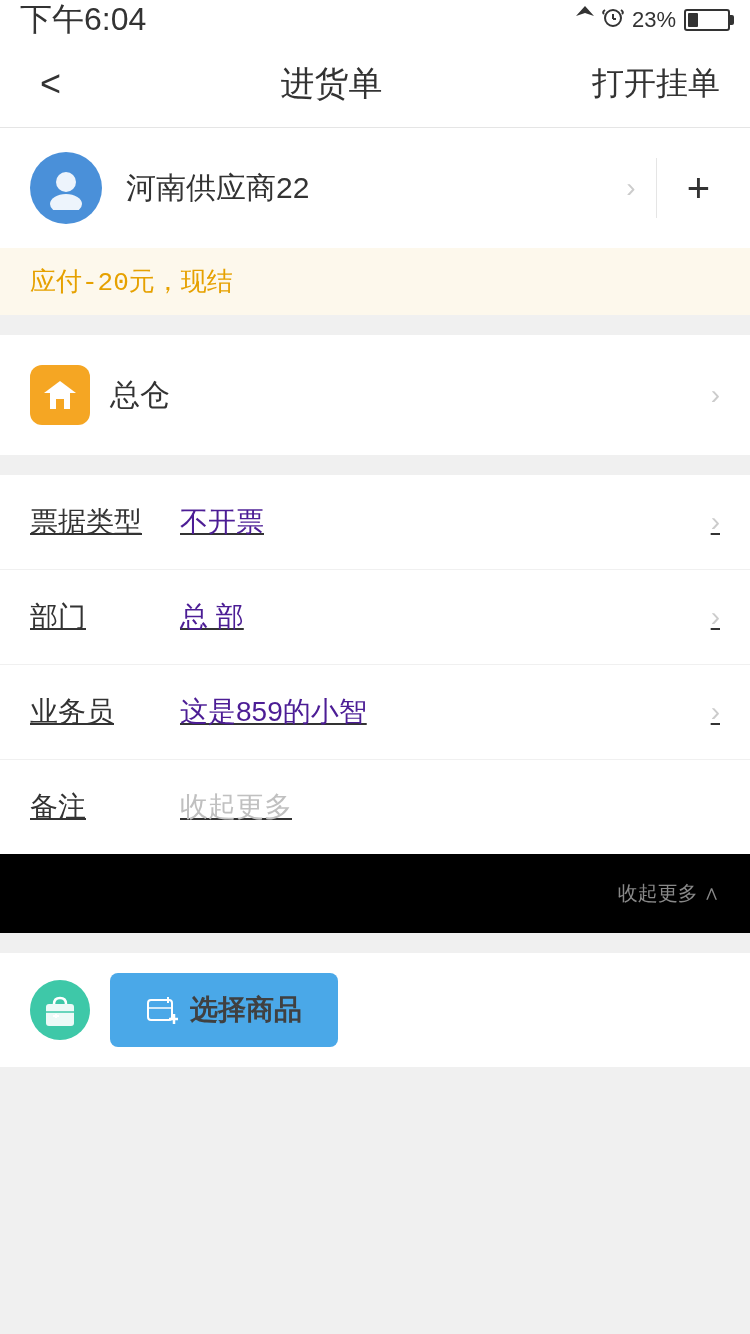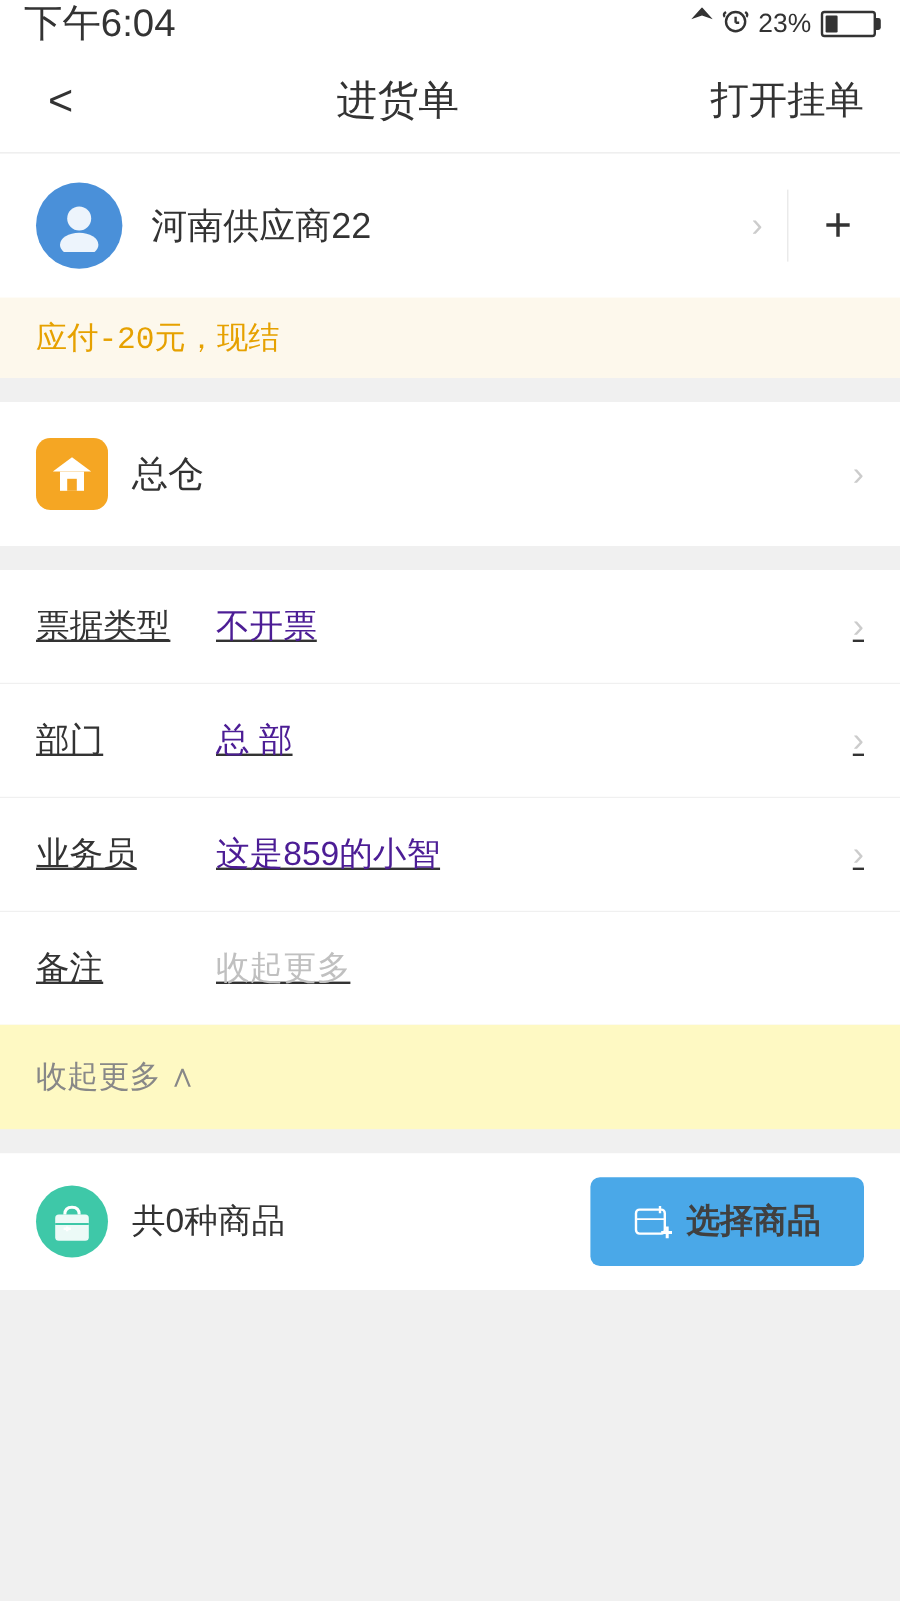--- a/index.html
+++ b/index.html
@@ -194,24 +194,24 @@
       font-size: 28px;
       color: #4c1d95;
       padding-left: 30px;
     }
     .form-value.placeholder {
       color: #c0c0c0;
     }
 
     
     .collapse-row {
-      background: #fef9c3;
-      text-align: left;
+      background: #000000;
+      text-align: right;
       padding: 26px 30px;
-      font-size: 26px;
+      font-size: 20px;
       color: #888;
       cursor: pointer;
     }
 
     
     .bottom-bar {
       background: #fff;
       margin-top: 20px;
       display: flex;
       align-items: center;
@@ -346,21 +346,20 @@
   <div class="bottom-bar">
     <div class="product-icon-wrap">
       <svg width="36" height="36" viewBox="0 0 36 36">
         <rect x="4" y="12" width="28" height="22" rx="3" fill="#fff" opacity="0.9"></rect>
         <path d="M12 12 Q12 6 18 6 Q24 6 24 12" fill="none" stroke="#fff" stroke-width="2.5"></path>
         <line x1="4" y1="20" x2="32" y2="20" stroke="#3ec8a8" stroke-width="1.5"></line>
         <line x1="14" y1="22" x2="14" y2="26" stroke="#fff" stroke-width="2"></line>
         <line x1="11" y1="24" x2="17" y2="24" stroke="#fff" stroke-width="2"></line>
       </svg>
     </div>
-    <span class="product-count">共0种商品</span>
     <button class="select-btn">
       <svg width="32" height="28" viewBox="0 0 32 28">
         <rect x="2" y="4" width="24" height="20" rx="3" fill="none" stroke="#fff" stroke-width="2"></rect>
         <line x1="2" y1="12" x2="26" y2="12" stroke="#fff" stroke-width="1.5"></line>
         <line x1="22" y1="1" x2="22" y2="7" stroke="#fff" stroke-width="2"></line>
         <line x1="28" y1="18" x2="28" y2="28" stroke="#fff" stroke-width="2.5"></line>
         <line x1="23" y1="23" x2="33" y2="23" stroke="#fff" stroke-width="2.5"></line>
       </svg>
       <span>选择商品</span>
     </button>

